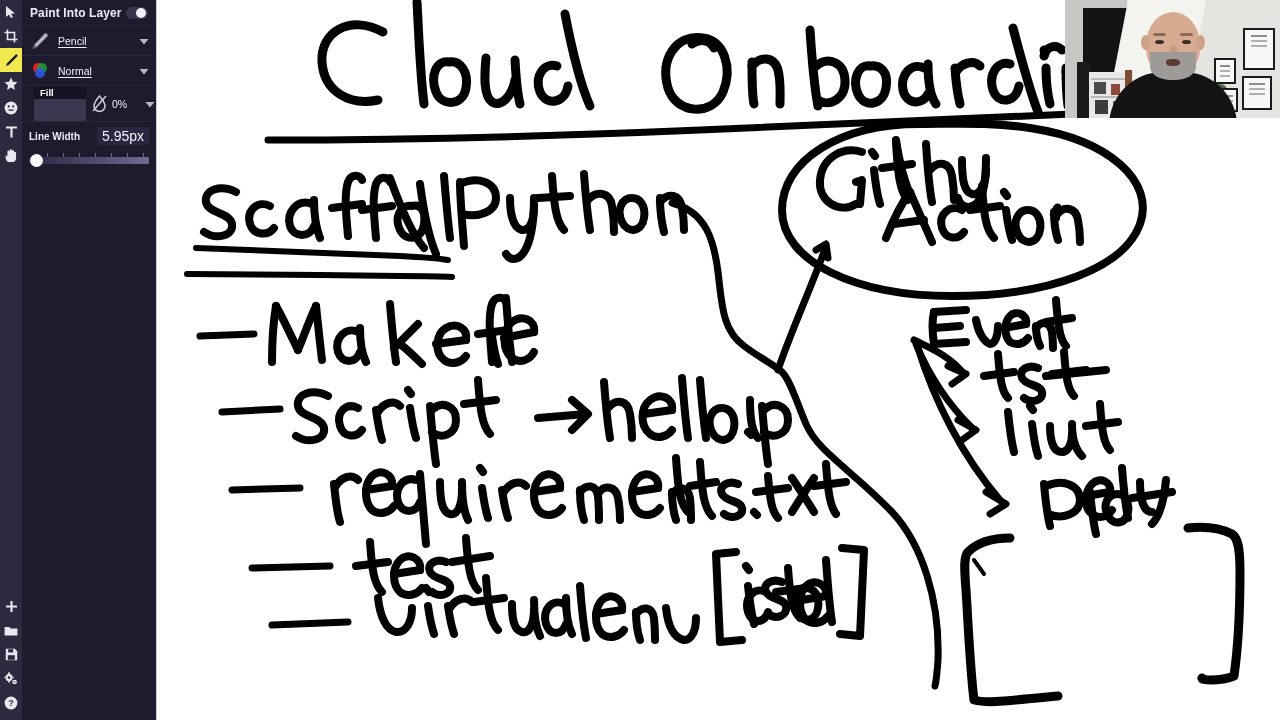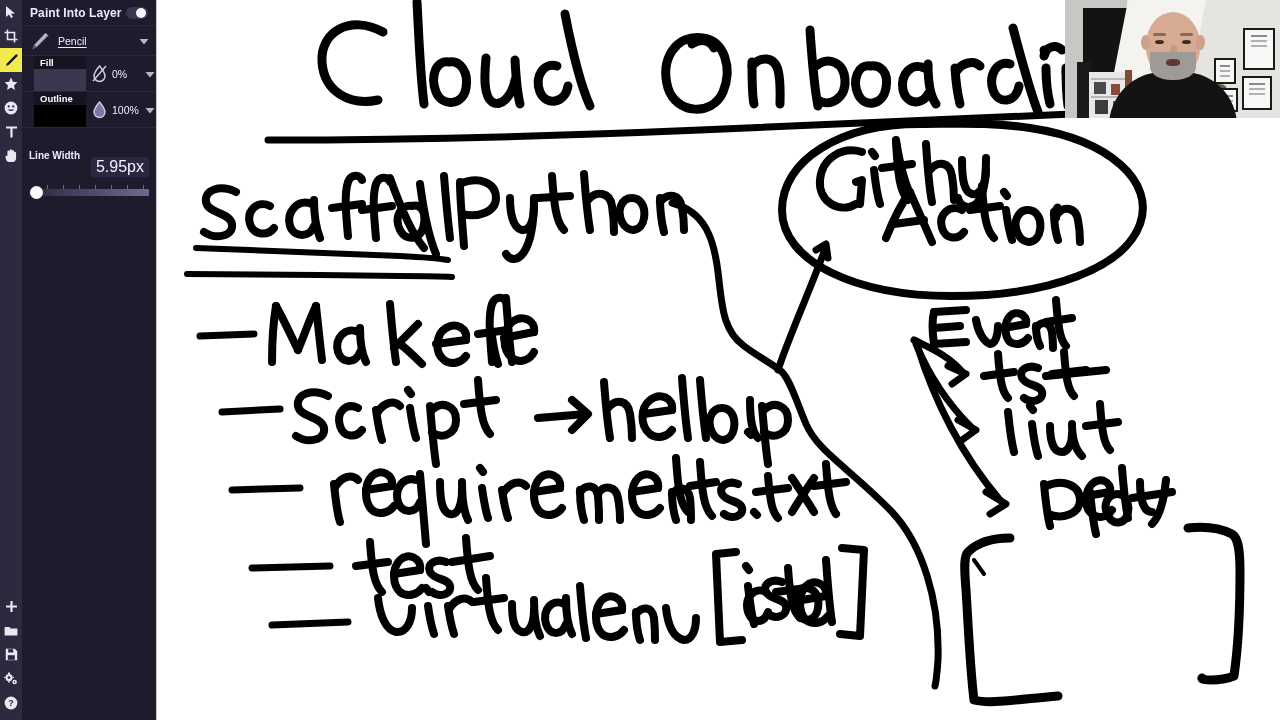--- a/index.html
+++ b/index.html
@@ -89,22 +89,22 @@
   #outline-swatch-chip { background: #000000; }
   .swatch-right { flex: 1; display: flex; align-items: center; gap: 4px; padding-left: 5px; }
   .drop-ico { width: 17px; height: 19px; flex:0 0 17px; }
   .pct { font-size: 10.5px; color: #f0eefb; min-width: 28px; }
 
   
   #line-width-block { border-top: 1px solid #2a2640; padding: 5px 7px 0 7px; height: 42px; }
   #line-width-head { display: flex; align-items: center; justify-content: space-between; }
   #line-width-label { font-size: 10px; font-weight: bold; color: #eceafb; }
   #line-width-value {
-    font-size: 16px; color: #f3f1ff; background: #2b2740;
-    padding: 1px 5px; border-radius: 2px; margin-top: 24px;
+    font-size: 14px; color: #f3f1ff; background: #2b2740;
+    padding: 1px 5px; border-radius: 2px;
   }
   #slider-wrap { position: relative; margin-top: 8px; height: 14px; }
   #slider-track {
     position: absolute; left: 0; right: 0; top: 4px; height: 7px;
     background: linear-gradient(to right, #2a2640 0%, #6f6a92 100%);
     border-radius: 1px;
   }
   .tick { position: absolute; top: 0; width: 1px; height: 4px; background: #6b6789; }
   #slider-knob {
     position: absolute; left: 1px; top: 1px;
@@ -728,20 +728,35 @@
         </svg>
       </span>
       <span class="dd-label">Pencil</span>
       <span class="chev">
         <svg width="12" height="12" viewBox="0 0 12 12">
             <path d="M1.5 4 L10.5 4 L6 9.5 Z" fill="#b8b5c9"></path>
           </svg>
       </span>
     </div>
 
+    <div class="dd-row">
+      <span class="dd-icon">
+        <svg width="20" height="20" viewBox="0 0 20 20">
+          <circle cx="8" cy="7" r="5" fill="#e02020"></circle>
+          <circle cx="12" cy="7" r="5" fill="#1e9e3a" opacity=".88"></circle>
+          <circle cx="10" cy="12" r="5" fill="#2a55e8" opacity=".85"></circle>
+        </svg>
+      </span>
+      <span class="dd-label">Normal</span>
+      <span class="chev">
+        <svg width="12" height="12" viewBox="0 0 12 12">
+            <path d="M1.5 4 L10.5 4 L6 9.5 Z" fill="#b8b5c9"></path>
+          </svg>
+      </span>
+    </div>
 
     <div class="swatch-block">
       <div class="swatch-left">
         <div class="swatch-caption">Fill</div>
         <div class="swatch-chip" id="fill-swatch-chip"></div>
       </div>
       <div class="swatch-right">
         <span class="drop-ico">
           <svg width="17" height="19" viewBox="0 0 17 19" fill="none" stroke="#cfcce0" stroke-width="1.5">
             <path d="M8.5 2 C8.5 2 3 8.5 3 12 A5.5 5.5 0 0 0 14 12 C14 8.5 8.5 2 8.5 2Z"></path>
@@ -750,39 +765,20 @@
         </span>
         <span class="pct">0%</span>
         <span class="chev">
           <svg width="12" height="12" viewBox="0 0 12 12">
               <path d="M1.5 4 L10.5 4 L6 9.5 Z" fill="#b8b5c9"></path>
             </svg>
         </span>
       </div>
     </div>
 
-    <div class="swatch-block">
-      <div class="swatch-left">
-        <div class="swatch-caption">Outline</div>
-        <div class="swatch-chip" id="outline-swatch-chip"></div>
-      </div>
-      <div class="swatch-right">
-        <span class="drop-ico">
-          <svg width="17" height="19" viewBox="0 0 17 19">
-            <path d="M8.5 2 C8.5 2 3 8.5 3 12 A5.5 5.5 0 0 0 14 12 C14 8.5 8.5 2 8.5 2Z" fill="#7d78a8" stroke="#cfcce0" stroke-width="1.4"></path>
-          </svg>
-        </span>
-        <span class="pct">100%</span>
-        <span class="chev">
-          <svg width="12" height="12" viewBox="0 0 12 12">
-              <path d="M1.5 4 L10.5 4 L6 9.5 Z" fill="#b8b5c9"></path>
-            </svg>
-        </span>
-      </div>
-    </div>
 
     <div id="line-width-block">
       <div id="line-width-head">
         <span id="line-width-label">Line Width</span>
         <span id="line-width-value">5.95px</span>
       </div>
       <div id="slider-wrap">
         <div id="slider-track"></div>
         <span class="tick" style="left:18px"></span>
         <span class="tick" style="left:34px"></span>

